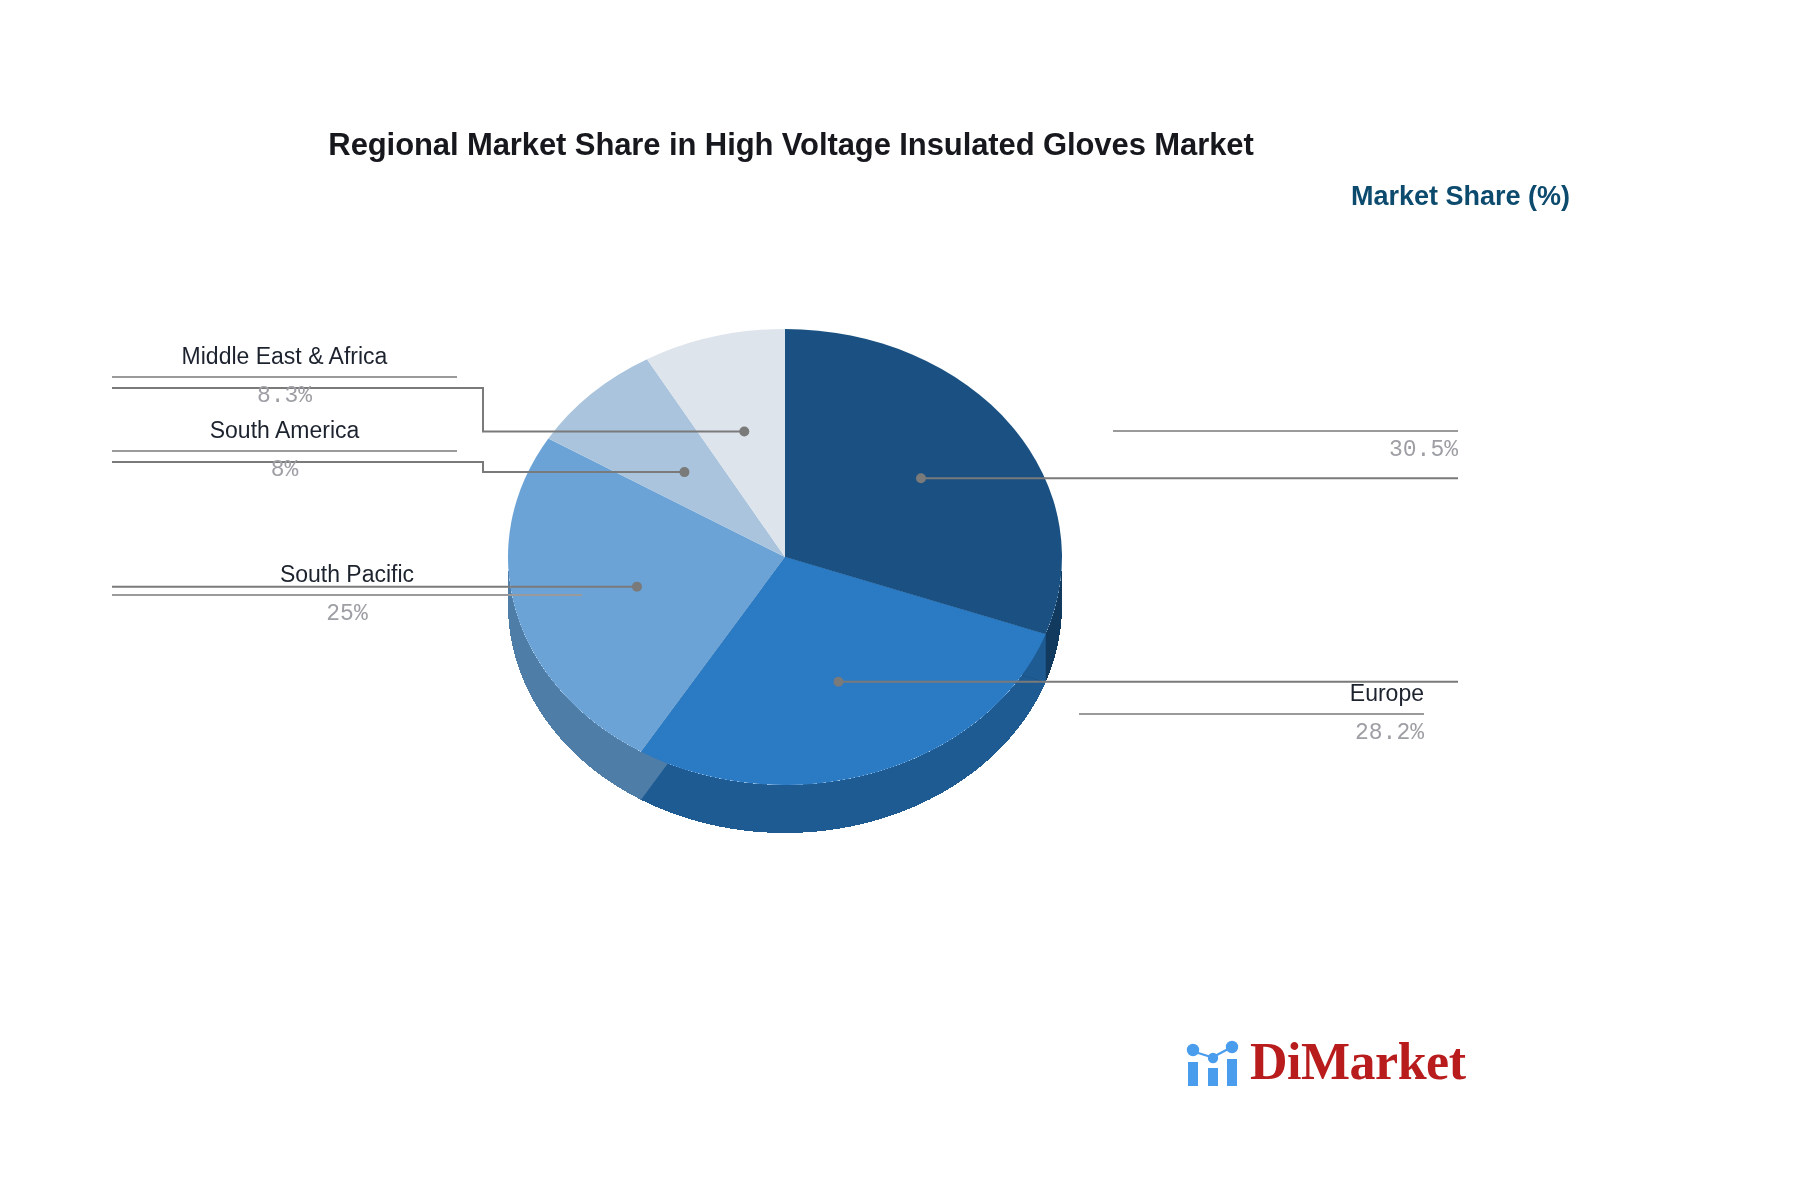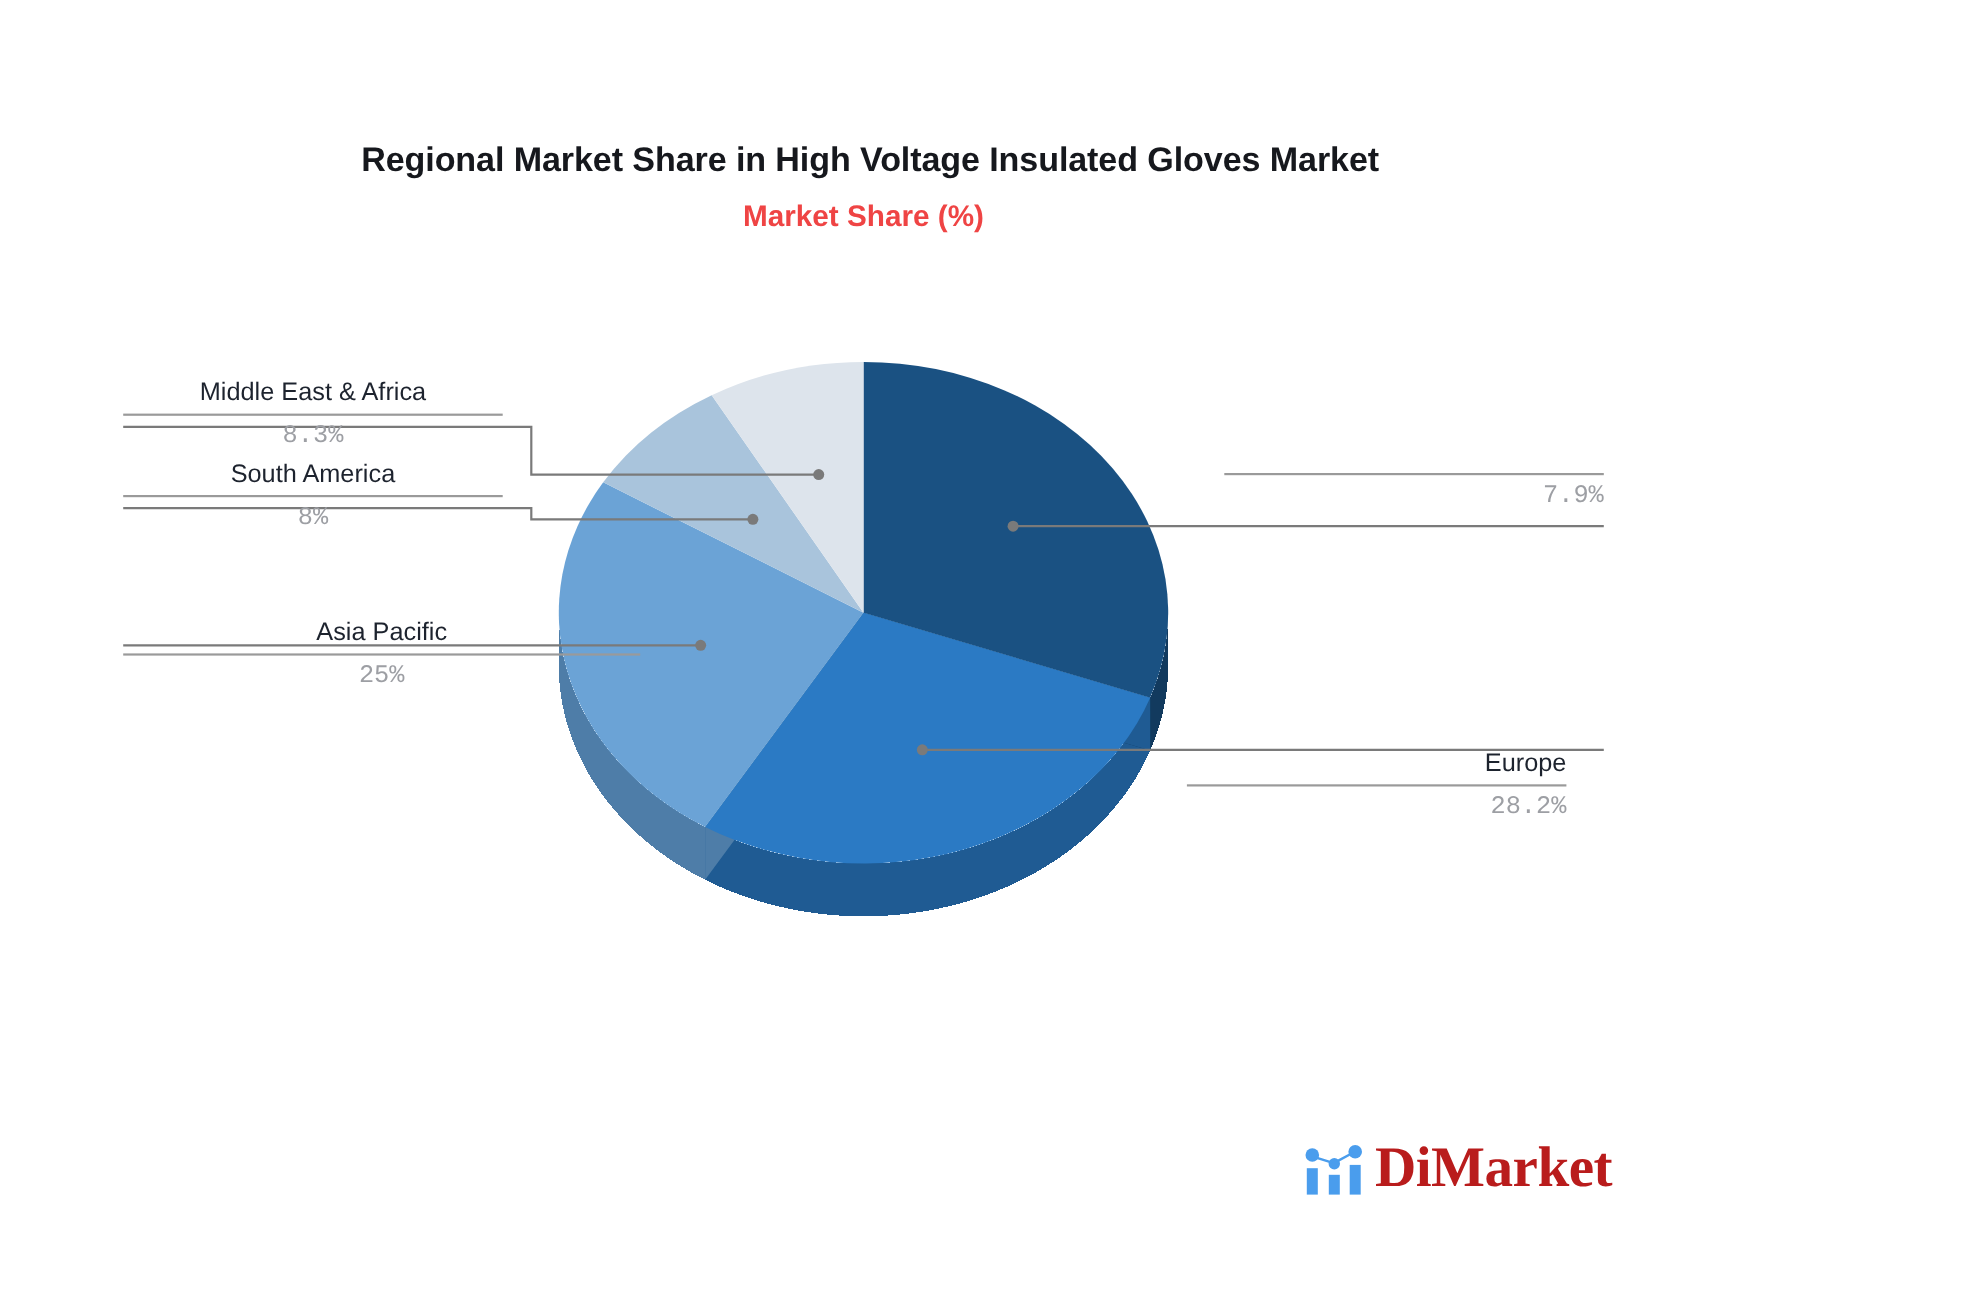--- a/index.html
+++ b/index.html
@@ -33,23 +33,24 @@
     font-weight: bold;
     color: #16181d;
     letter-spacing: -0.1px;
     line-height: 1.1;
     margin: 0;
     padding-left: 12px;
   }
   .chart-subtitle {
     font-size: 27px;
     font-weight: bold;
-    color: #ef4444;
+    color: #0c4a6e;
     line-height: 1.1;
     margin-top: 20px;
+    text-align: right;
   }
 
   
   #pie-svg {
     position: absolute;
     left: 0;
     top: 0;
     width: 1800px;
     height: 1196px;
     pointer-events: none;
@@ -436,28 +437,28 @@
     <div class="value">8.3%</div>
   </div>
 
   <div class="callout left" style="left:112px; top:416px;">
     <div class="name">South America</div>
     <div class="rule"></div>
     <div class="value">8%</div>
   </div>
 
   <div class="callout left" style="left:112px; top:560px; width:470px;">
-    <div class="name">Asia Pacific</div>
+    <div class="name">South Pacific</div>
     <div class="rule"></div>
     <div class="value">25%</div>
   </div>
 
   <div class="callout right" style="left:1113px; top:425px; width:345px;">
     <div class="rule"></div>
-    <div class="value">7.9%</div>
+    <div class="value">30.5%</div>
   </div>
 
   <div class="callout right" style="left:1079px; top:679px; width:345px;">
     <div class="name">Europe</div>
     <div class="rule"></div>
     <div class="value">28.2%</div>
   </div>
 
   <div id="logo">
     <svg width="54" height="50" viewBox="0 0 54 50">

